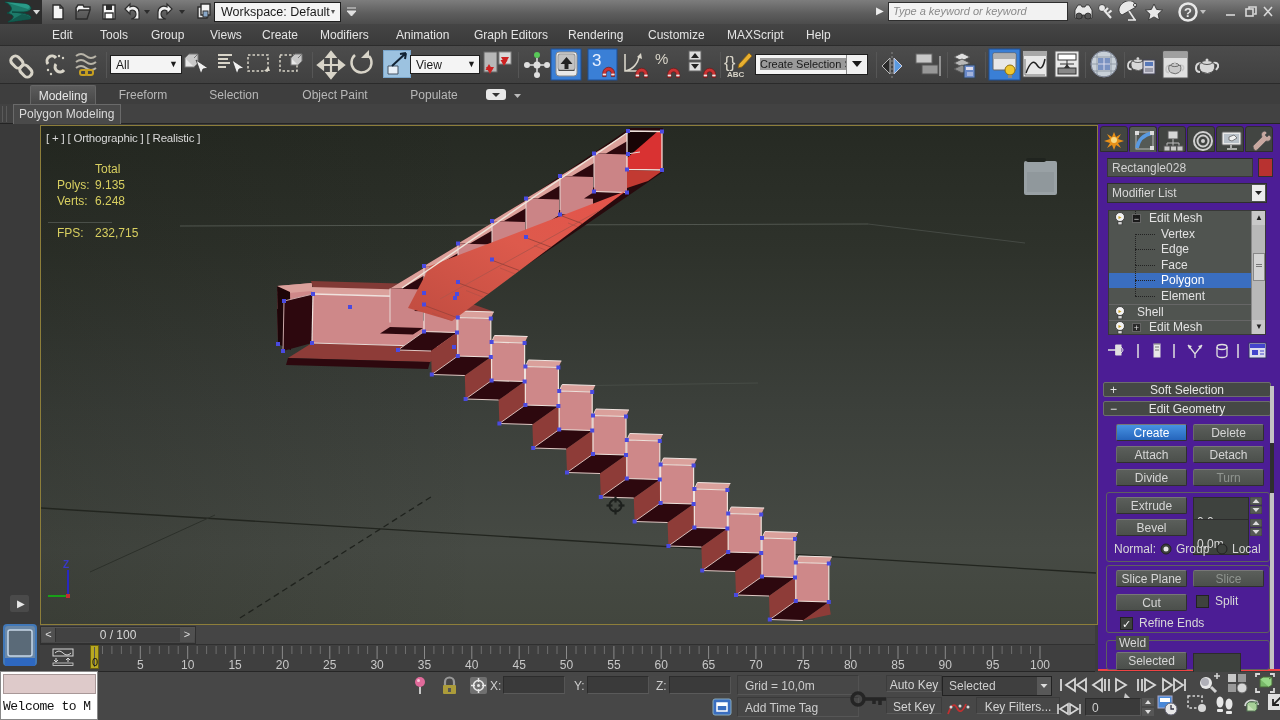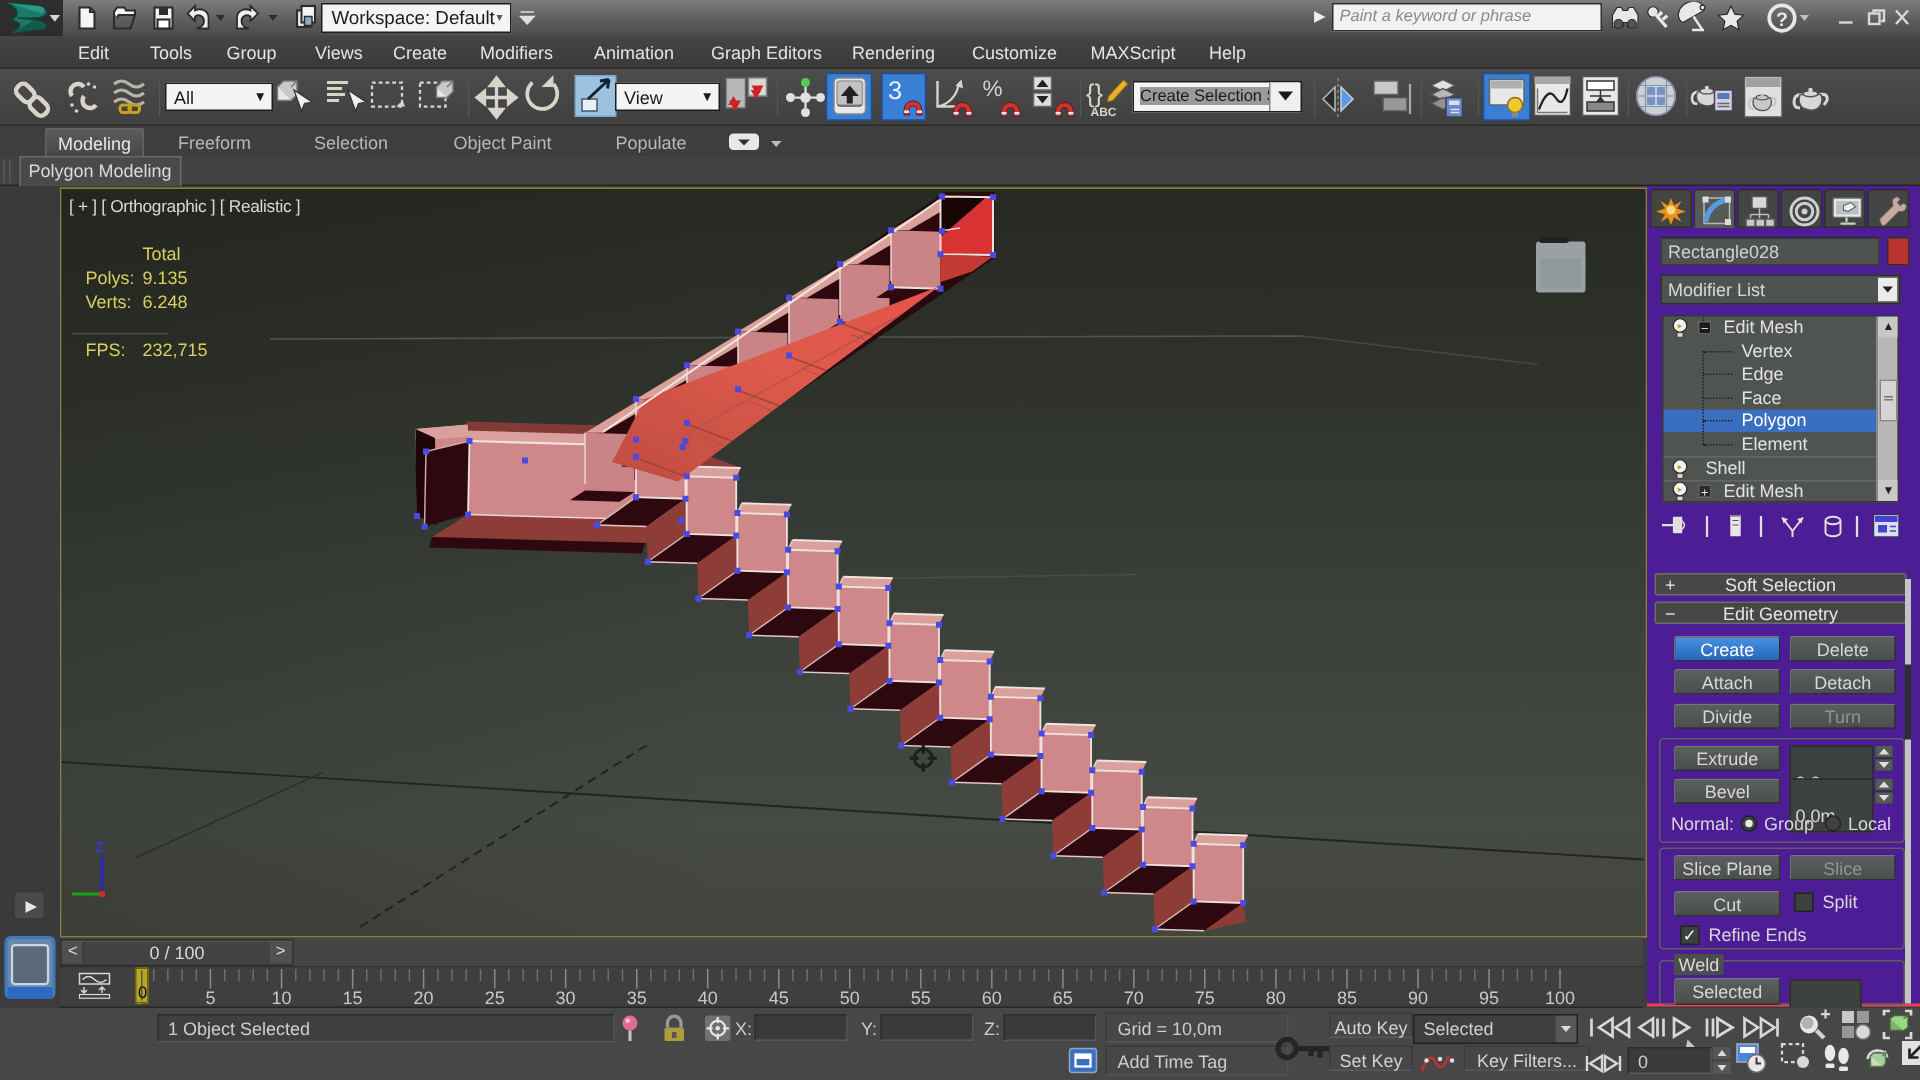--- a/index.html
+++ b/index.html
@@ -94,21 +94,21 @@
 <rect x="198" y="7" width="9" height="11" fill="#e8e8e8"></rect>
           <rect x="201" y="4" width="9" height="11" fill="#f5f5f5"></rect>
           <rect x="203" y="11" width="5" height="6" fill="#8aa8c8" stroke-width="1"></rect>
 </g>
       </svg>
 <div class="tddl" style="left:214px;top:2px;width:127px;height:20px;padding:2px 6px;font-size:12.5px;">Workspace: Default<span style="position:absolute;right:5px;top:4px;font-size:8px;color:#555">▾</span></div>
 <svg width="14" height="12" viewBox="0 0 14 12" style="position:absolute;left:345px;top:7px">
         <path d="M2 1 h9 M2 4 l4.5 5 4.5 -5z" stroke="#e0e0e0" fill="#e0e0e0"></path>
       </svg>
 <span style="position:absolute;left:876px;top:5px;font-size:10px;color:#eee">▶</span>
-<div id="searchbox">Paint a keyword or phrase</div>
+<div id="searchbox">Type a keyword or keyword</div>
 <svg width="210" height="22" viewBox="0 0 210 22" style="position:absolute;left:1072px;top:1px">
 <g fill="#e8e8e8" stroke="#2a2a2a" stroke-width="0.8">
 <path d="M3 9 l3 -5 h3 l1 2 h3 l1 -2 h3 l3 5 v8 h-7 v-3 h-3 v3 h-7 z"></path>
 <circle cx="7" cy="15" r="3" fill="#555"></circle>
           <circle cx="16" cy="15" r="3" fill="#555"></circle>
 <circle cx="30" cy="7" r="3.5"></circle>
           <path d="M32 9 l7 8 m-2.5 -5 l3 -2.5 m-6 0 l2.5 -2.5" stroke="#e8e8e8" stroke-width="2.2" fill="none"></path>
 <path d="M50 14 a9 7 -30 1 1 14 -8 l-14 8"></path>
           <path d="M57 10 l6 9 m-7 0 h8" stroke="#e8e8e8" stroke-width="1.6" fill="none"></path>
           <circle cx="63" cy="4" r="1.6"></circle>
@@ -984,21 +984,20 @@
         <line x1="990.5" y1="1" x2="990.5" y2="9" stroke="#6e6e6e"></line>
         <line x1="1000.0" y1="1" x2="1000.0" y2="14" stroke="#8a8a8a"></line>
         <text x="1000.0" y="24" font-size="12" fill="#c8c8c8" text-anchor="middle">100</text>
       </svg>
       <div style="position:absolute;left:50px;top:0px;width:9px;height:24px;background:#b8a820;border:1px solid #6a6010;">
         <div style="position:absolute;left:2.5px;top:1px;height:20px;border-left:1.5px solid #555;"></div>
         <div style="position:absolute;left:1px;top:10px;color:#111;font-size:11px;">0</div>
       </div>
     </div>
 <div id="statusbar">
-<div class="sunken" style="left:105px;top:4px;width:305px;height:19px;">1 Object Selected</div>
 <svg width="80" height="22" viewBox="0 0 80 22" style="position:absolute;left:412px;top:3px">
 <g>
           <circle cx="8" cy="7" r="5" fill="#e06a9a"></circle>
           <path d="M8 12 v7" stroke="#c8c8c8" stroke-width="2"></path>
           <circle cx="6.5" cy="5.5" r="1.5" fill="#f8c8d8"></circle>
         </g>
 <g transform="translate(30,2)">
           <rect x="1" y="8" width="13" height="9" rx="1" fill="#ac9c3a"></rect>
           <path d="M3 8 v-3 a4.5 4.5 0 0 1 9 0 v3" fill="none" stroke="#999" stroke-width="2.2"></path>
           <rect x="6" y="11" width="3" height="4" fill="#555"></rect>
@@ -1113,12 +1112,16 @@
         </g>
 </svg>
 <div class="sunken" style="left:1085px;top:26px;width:56px;height:18px;background:#3a3a3a;">0</div>
 <svg width="12" height="18" viewBox="0 0 12 18" style="position:absolute;left:1142px;top:26px">
         <rect width="12" height="8" y="0" fill="#565656"></rect>
         <rect width="12" height="8" y="10" fill="#565656"></rect>
         <path d="M6 2 l-3 4 h6z" fill="#ddd"></path>
         <path d="M6 16 l-3 -4 h6z" fill="#ddd"></path>
       </svg>
 </div>
+<div id="minilist">
+      <div id="minipink"></div>
+      <div id="miniwhite">Welcome to M</div>
+    </div>
 </div>
 </body></html>

